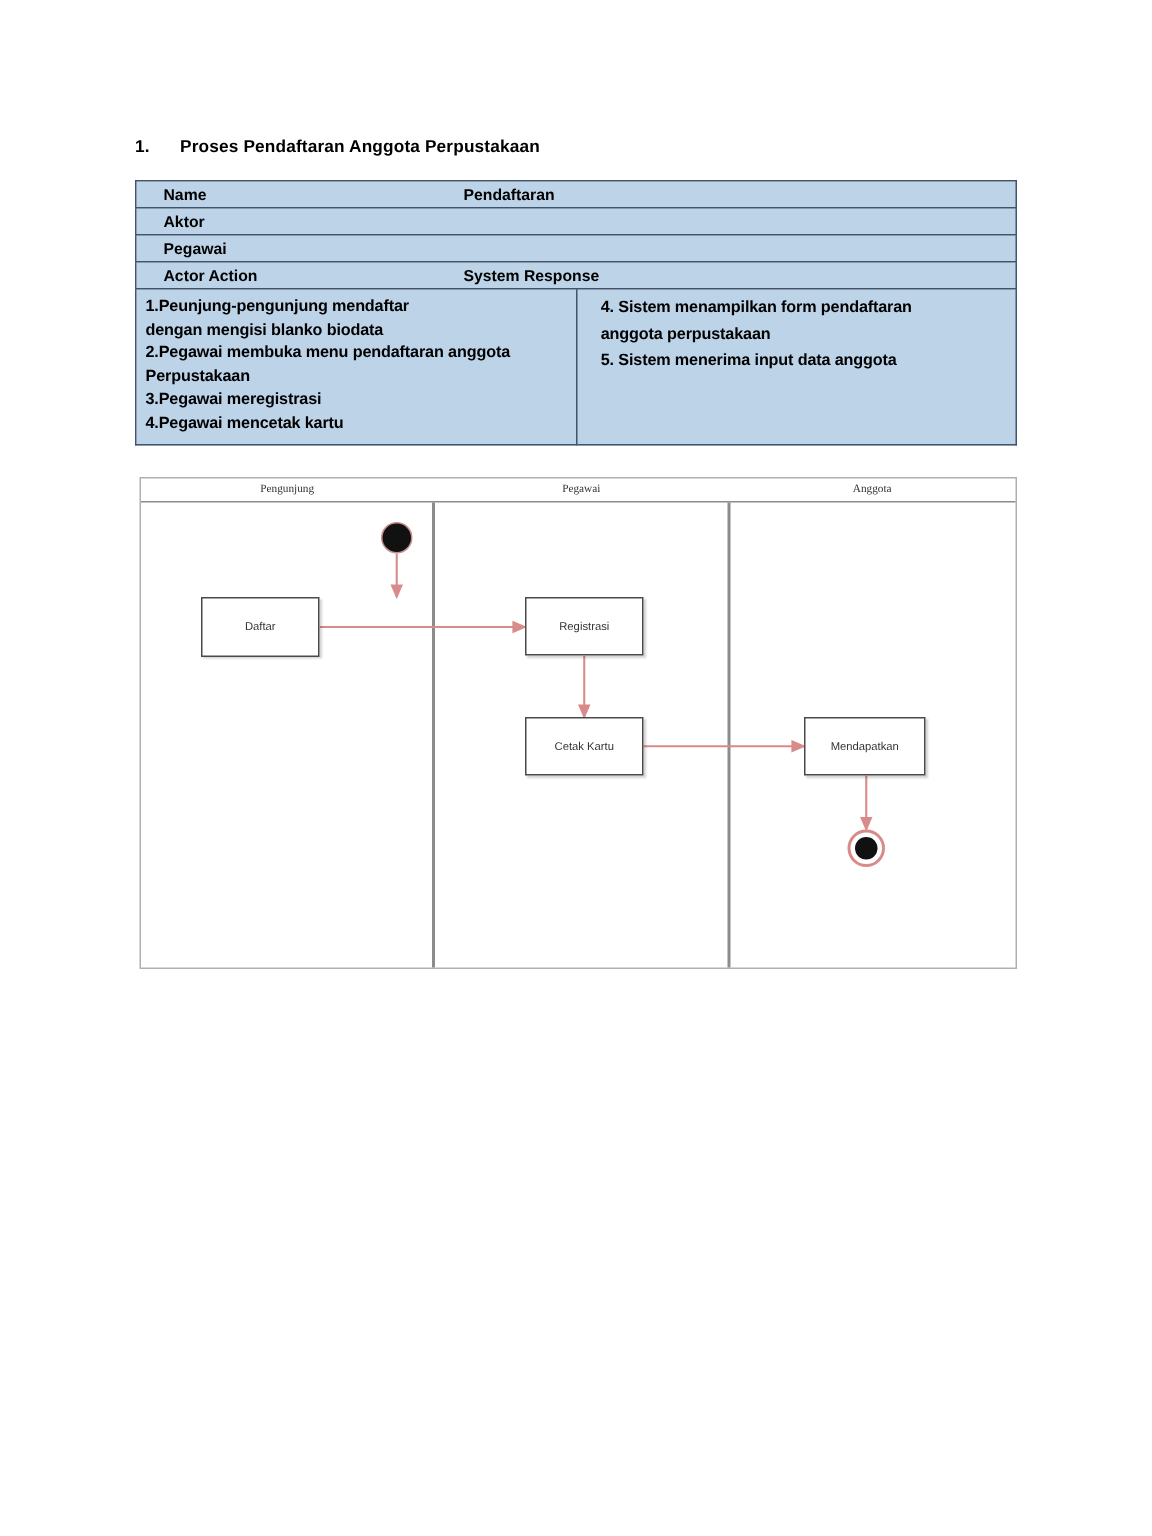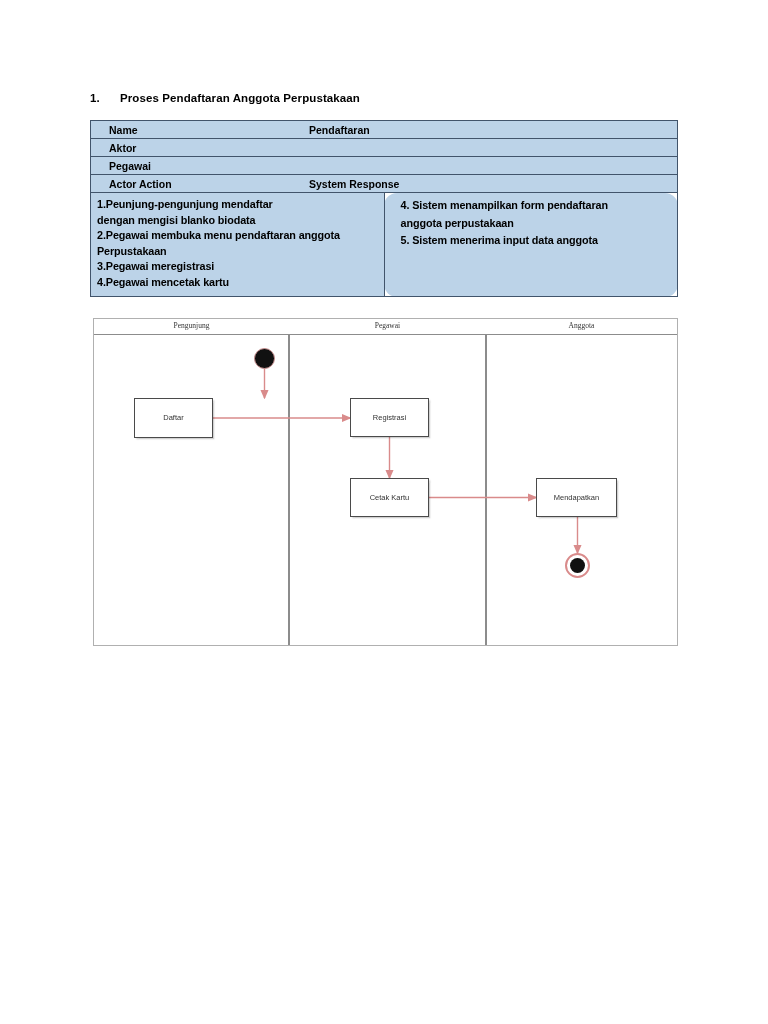--- a/index.html
+++ b/index.html
@@ -240,21 +240,21 @@
       <td class="body-cell" style="width:295px;">
         <ul class="actor-list">
           <li>1.Peunjung-pengunjung mendaftar</li>
           <li>dengan mengisi blanko biodata</li>
           <li>2.Pegawai membuka menu pendaftaran anggota</li>
           <li>Perpustakaan</li>
           <li>3.Pegawai meregistrasi</li>
           <li>4.Pegawai mencetak kartu</li>
         </ul>
       </td>
-      <td class="body-cell" style="border-left:none;border-radius:13px;">
+      <td class="body-cell" style="border-left:none;">
         <ul class="system-list">
           <li>4. Sistem menampilkan form pendaftaran</li>
           <li>anggota perpustakaan</li>
           <li>5. Sistem menerima input data anggota</li>
         </ul>
       </td>
     </tr>
   </tbody>
 </table>
 

